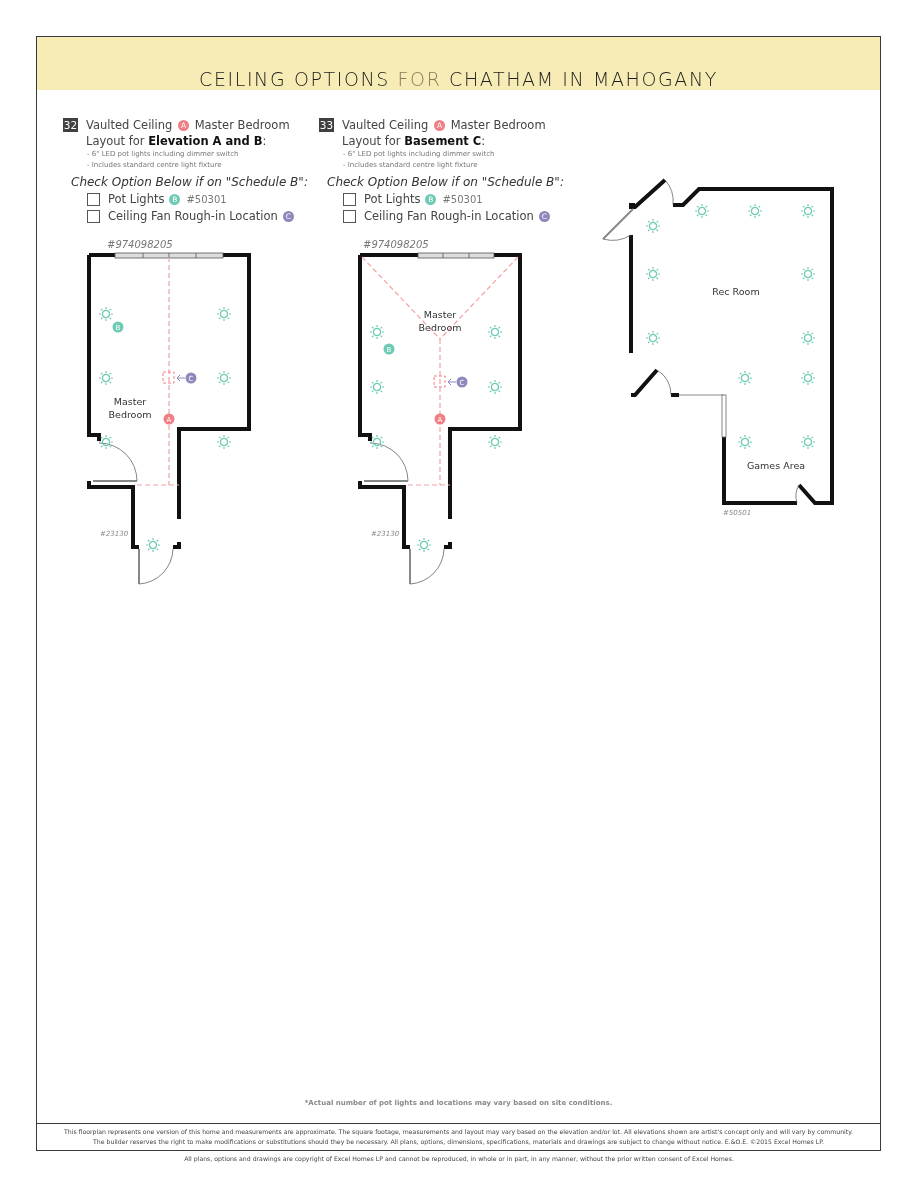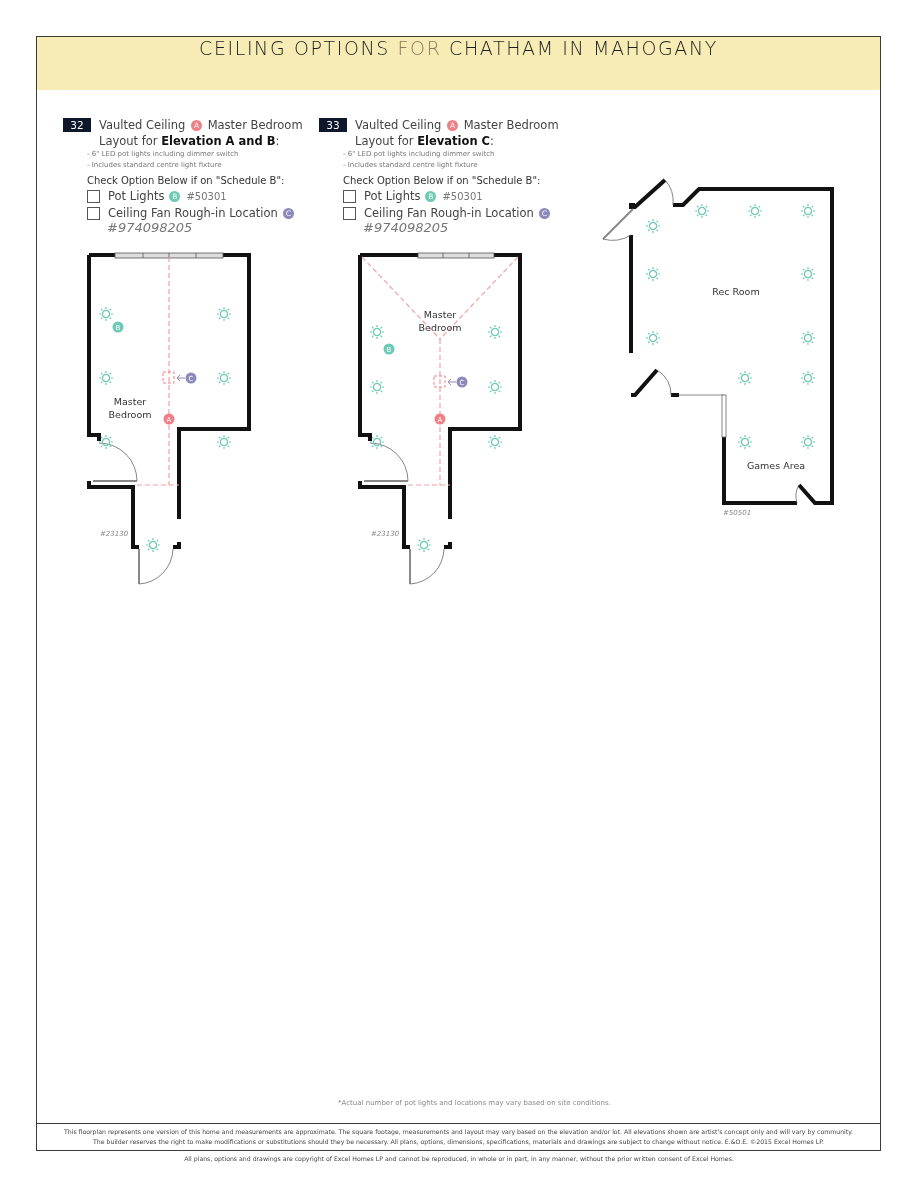--- a/index.html
+++ b/index.html
@@ -1,37 +1,37 @@
 <!DOCTYPE html>
 <html><head>
 <meta charset="utf-8">
 <style>
   html, body { margin: 0; padding: 0; background: #ffffff; }
   body { width: 918px; height: 1188px; position: relative; font-family: "DejaVu Sans", sans-serif; color: #333; overflow: hidden; }
   .frame { position: absolute; left: 36px; top: 36px; width: 845px; height: 1115px; border: 1px solid #3a3a3a; box-sizing: border-box; }
-  .banner { position: absolute; left: 0; top: 0; width: 100%; height: 53px; background: #f7ecb5; display: flex; align-items: flex-start; justify-content: center; }
+  .banner { position: absolute; left: 0; top: 0; width: 100%; height: 53px; background: #f7ecb5; display: flex; align-items: flex-end; justify-content: center; }
   .banner-title { font-family: "DejaVu Sans", sans-serif; font-size: 19px; letter-spacing: 1.6px; color: #1e1e1e; font-weight: 300; }
   .banner-title .for { color: #8a7a5a; }
   .section { position: absolute; font-size: 11px; }
   .sec-head { display: flex; align-items: flex-start; }
-  .num-badge { background: #0f172a; color: #fff; font-size: 10.5px; width: 28px; height: 14px; line-height: 14px; text-align: center; margin-right: 8px; margin-top: 1px; flex-shrink: 0; }
+  .num-badge { background: #404040; color: #fff; font-size: 10.5px; width: 15px; height: 14px; line-height: 14px; text-align: center; margin-right: 8px; margin-top: 1px; flex-shrink: 0; }
   .sec-title { font-size: 11.5px; color: #444; line-height: 16px; }
   .sec-title b { color: #111; margin-top: 24px; }
   .circ { display: inline-block; width: 11px; height: 11px; border-radius: 50%; color: #fff; font-size: 7.5px; line-height: 11px; text-align: center; vertical-align: 1px; margin: 0 2px; }
   .circ.a { background: #f07f85; }
   .circ.b { background: #6dcab4; }
   .circ.c { background: #8e89bb; }
   .notes { margin-left: 24px; font-size: 7px; color: #777; line-height: 11px; }
-  .check-head { margin-left: 24px; font-size: 10px; color: #333; margin-top: 4px; }
+  .check-head { margin-left: 8px; font-size: 12px; font-style: italic; color: #333; margin-top: 4px; }
   .opt { margin-left: 24px; display: flex; align-items: center; margin-top: 3px; font-size: 11.5px; color: #444; }
   .checkbox { width: 11px; height: 11px; border: 1px solid #555; margin-right: 8px; background: #fff; }
   .code { font-size: 10px; color: #777; margin-left: 4px; }
-  .subcode { margin-left: 44px; font-size: 13px; font-style: italic; color: #777; }
+  .subcode { margin-left: 44px; font-size: 10px; font-style: italic; color: #777; margin-top: 16px; }
   svg text { font-family: "DejaVu Sans", sans-serif; }
-  .footnote { position: absolute; left: 16px; width: 100%; top: 1062px; text-align: center; font-size: 7px; color: #888; }
+  .footnote { position: absolute; left: 0; width: 100%; top: 1062px; text-align: center; font-size: 7px; color: #888; font-weight: bold; }
   .disclaimer { position: absolute; left: 0; width: 100%; top: 1086px; border-top: 1px solid #3a3a3a; text-align: center; font-size: 6.2px; color: #444; line-height: 10px; padding-top: 3px; }
   .copyright { position: absolute; left: 0; width: 918px; top: 1155px; text-align: center; font-size: 6.2px; color: #444; }
 </style>
 </head>
 <body>
 
 <svg width="0" height="0" style="position:absolute">
   <defs>
     <g id="potlight">
       <circle cx="0" cy="0" r="3.6" fill="none" stroke="#6dcab4" stroke-width="1.3"></circle>
@@ -83,21 +83,21 @@
     <div class="subcode">#974098205</div>
   </div>
 
   <div class="section" style="left:282px; top:80px; width:250px;">
     <div class="sec-head">
       <div class="num-badge">33</div>
       <div class="sec-title">
         <span>Vaulted Ceiling</span>
         <span class="circ a">A</span>
         <span>Master Bedroom</span><br>
-        <span>Layout for </span><b>Elevation C</b><span>:</span>
+        <span>Layout for </span><b>Basement C</b><span>:</span>
       </div>
     </div>
     <div class="notes">
       <div>- 6" LED pot lights including dimmer switch</div>
       <div>- Includes standard centre light fixture</div>
     </div>
     <div class="check-head">Check Option Below if on "Schedule B":</div>
     <div class="opt">
       <div class="checkbox"></div>
       <span>Pot Lights</span>

